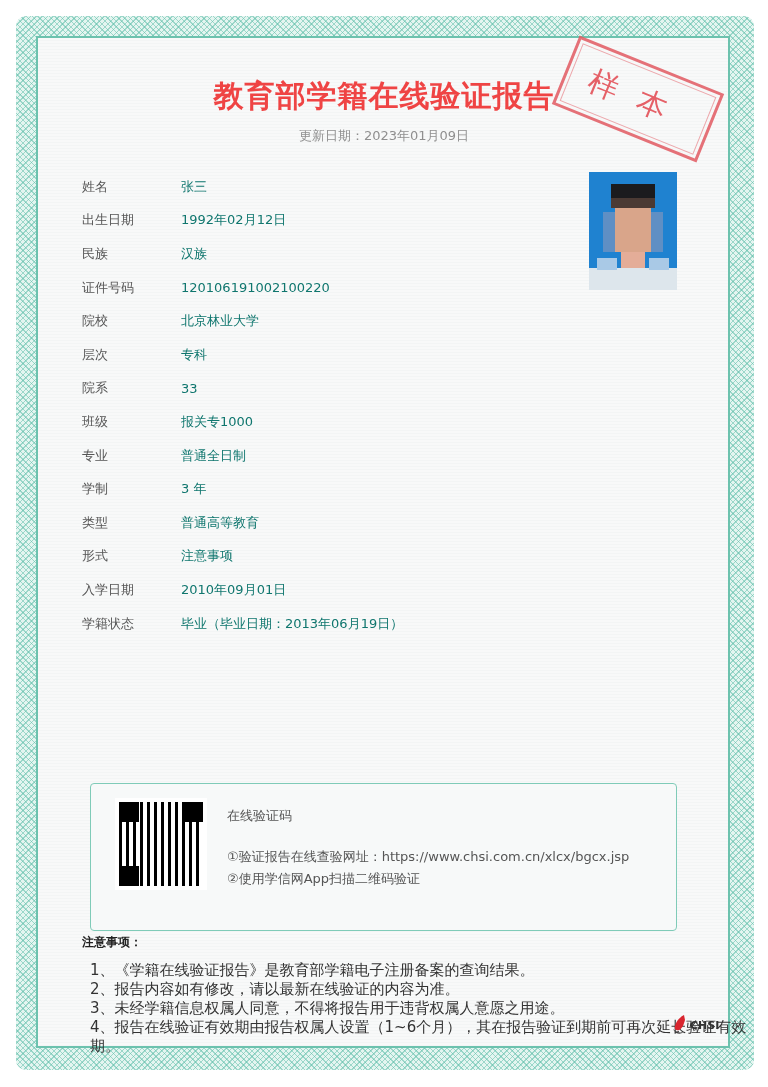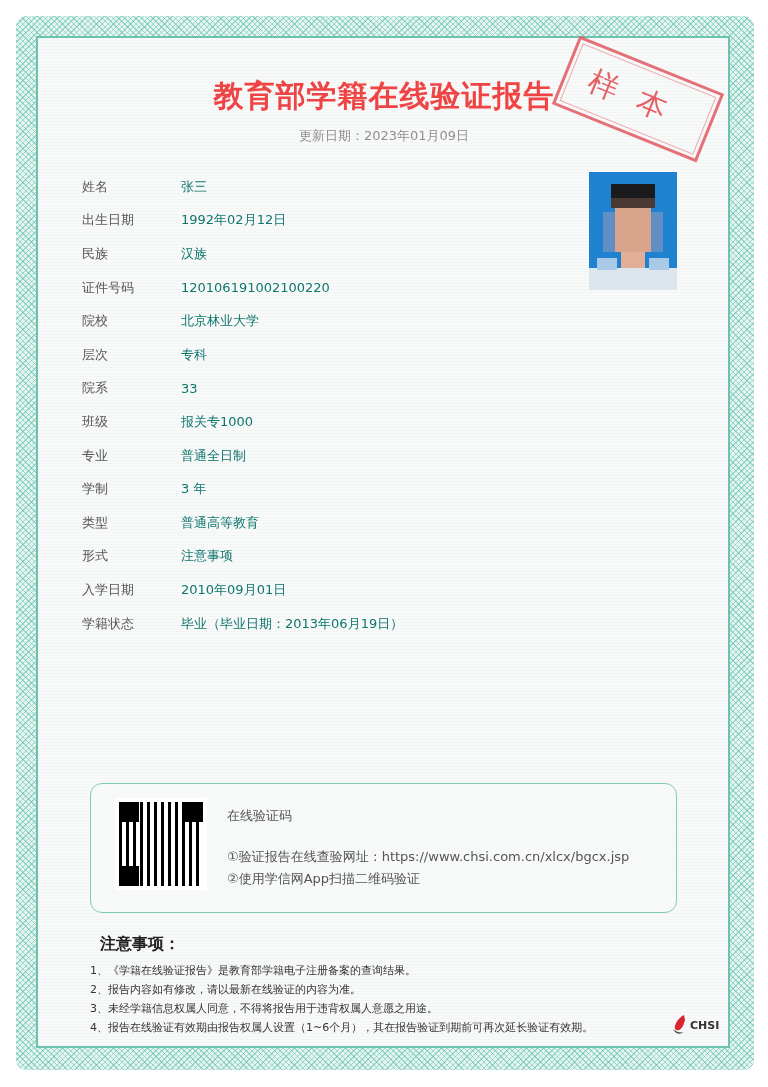--- a/index.html
+++ b/index.html
@@ -22,38 +22,38 @@
            border:3px solid #e25a62; outline:1px solid rgba(226,90,98,0.6); outline-offset:-7px;
            transform:rotate(22deg); color:#e2474f; font-size:30px; letter-spacing:22px;
            text-align:center; line-height:68px; opacity:0.85; }
   .fields { position:absolute; left:82px; top:170px; }
   .row { height:33.6px; display:flex; align-items:center; font-size:13px; }
   .row .label { width:99px; color:#555; }
   .row .value { color:#0f766e; }
   .photo { position:absolute; left:589px; top:172px; width:88px; height:118px; overflow:hidden;
            background:#1f82d0; }
   .photo .p { position:absolute; }
-  .verify-box { position:absolute; left:90px; top:783px; width:587px; height:130px;
-                border:1px solid #7fcbb8; border-radius:12px; background:#f7f9f9; box-sizing:border-box; }
+  .verify-box { position:absolute; left:90px; top:783px; width:587px; height:148px;
+                border:1px solid #7fcbb8; border-radius:4px; background:#f7f9f9; box-sizing:border-box; }
   .qr { position:absolute; left:24px; top:14px; width:92px; height:92px; background:#fff; padding:4px; box-sizing:border-box; }
   .qr-grid { width:84px; height:84px;
      background:
        linear-gradient(#000,#000) 0 0/20px 20px no-repeat,
        linear-gradient(#000,#000) 64px 0/20px 20px no-repeat,
        linear-gradient(#000,#000) 0 64px/20px 20px no-repeat,
        repeating-linear-gradient(90deg,#000 0 3px,transparent 3px 7px),
        repeating-linear-gradient(0deg,rgba(255,255,255,0.9) 0 3px,transparent 3px 6px);
   }
   .code-line { position:absolute; left:136px; top:23px; display:flex; align-items:baseline; }
   .code-label { font-size:13px; color:#555; margin-right:10px; }
   .code-value { font-size:19px; font-weight:bold; color:#111; }
   .hint1 { position:absolute; left:136px; top:64px; font-size:13px; color:#555; }
   .hint2 { position:absolute; left:136px; top:86px; font-size:13px; color:#555; }
-  .notes-title { position:absolute; left:100px; top:934px; font-size:16px; font-weight:bold; color:#222; }
-  .notes { position:absolute; left:90px; top:961px; font-size:11px; color:#333; line-height:19px; }
+  .notes-title { position:absolute; left:82px; top:934px; font-size:12px; font-weight:bold; color:#222; }
+  .notes { position:absolute; left:90px; top:961px; font-size:15px; color:#333; line-height:19px; }
   .logo { position:absolute; left:670px; top:1014px; display:flex; align-items:center; }
   .logo-mark { width:18px; height:22px; position:relative; }
   .logo-text { font-size:11px; font-weight:bold; color:#333; margin-left:2px; }
 </style>
 </head>
 <body>
 
 <div class="guilloche-outer"></div>
 <div class="paper"></div>
 

